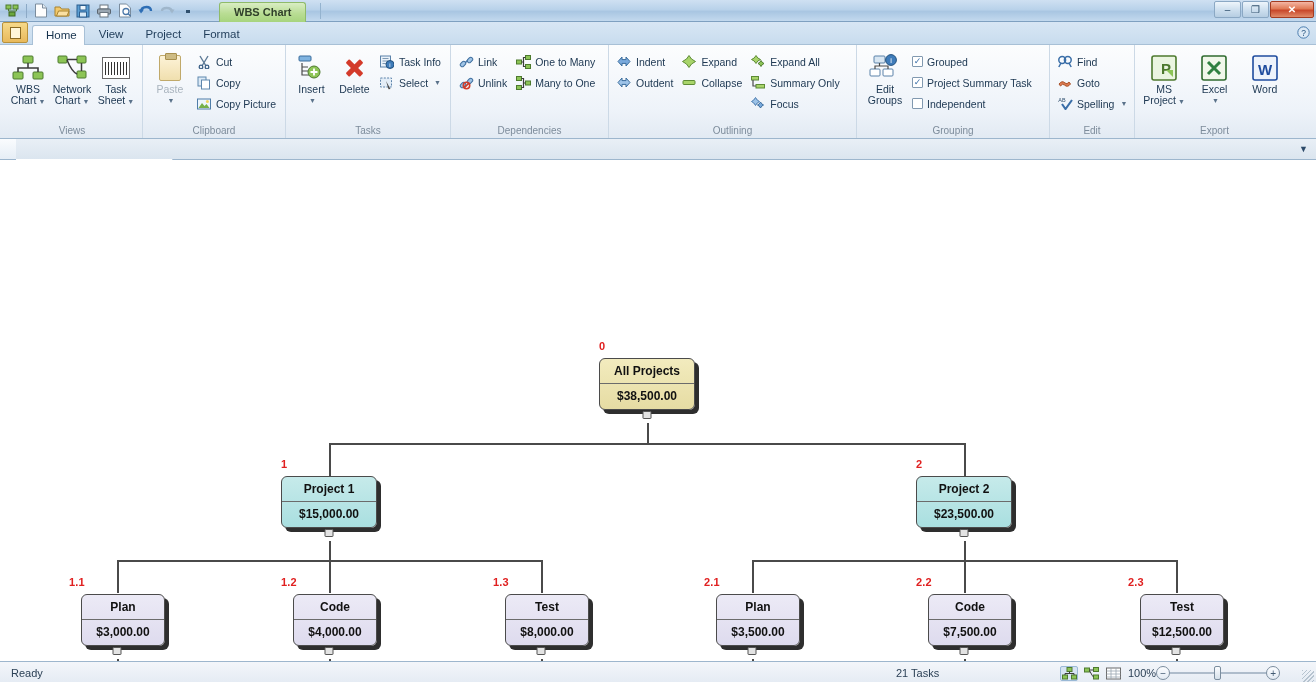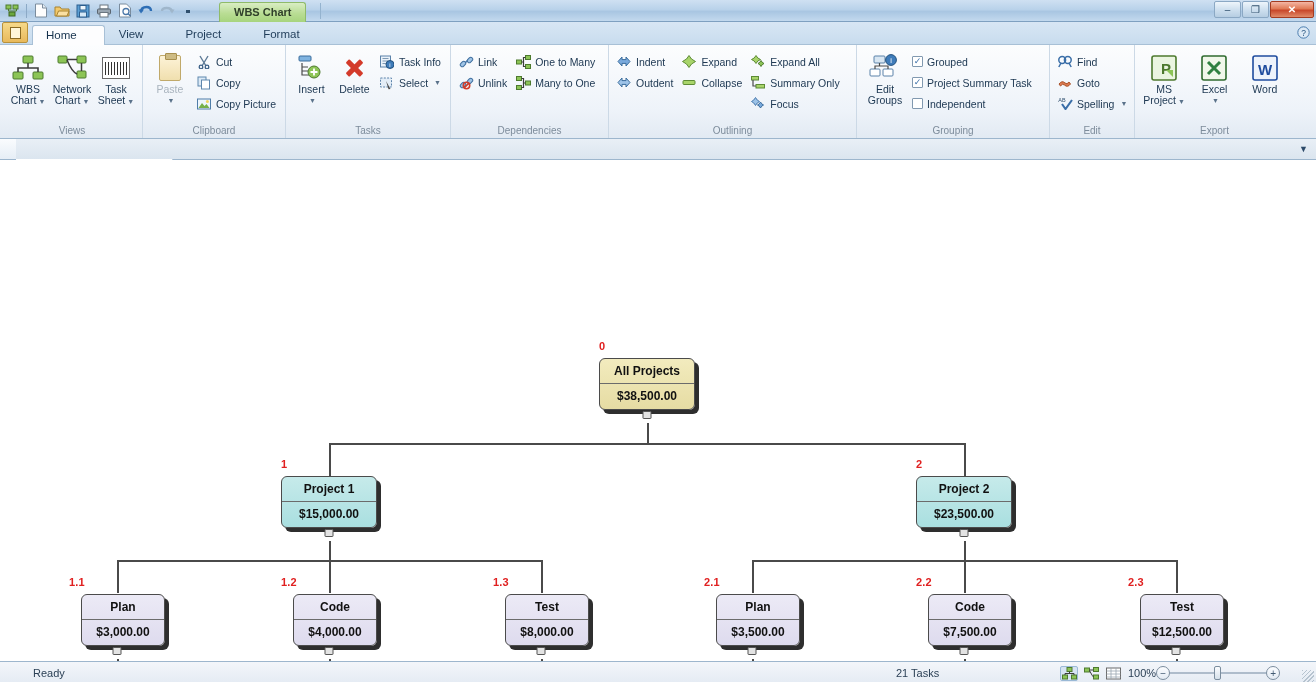--- a/index.html
+++ b/index.html
@@ -60,21 +60,21 @@
   }
   .appbtn {
     width: 26px; height: 21px; margin-right: 4px; margin-bottom: 1px;
     background: linear-gradient(180deg,#f6d98a 0%, #e8b95c 100%);
     border: 1px solid #b8913c; border-radius: 2px;
     display: flex; align-items: center; justify-content: center;
     position: relative;
   }
   .appbtn .glyph { width: 11px; height: 12px; border: 1px solid #8a6a22; background: #fff6d8; }
   .rtab {
-    padding: 3px 27px 4px 13px; font-size: 11.5px; color: #1f3c59;
+    padding: 3px 7px 4px 13px; font-size: 11.5px; color: #1f3c59;
     border: 1px solid transparent; border-bottom: none; cursor: default;
   }
   .rtab.active {
     background: #fdfdfe; border-color: #a8c0d6; border-radius: 3px 3px 0 0;
     color: #16324d; position: relative; top: 1px;
   }
   .help-ico { position: absolute; right: 6px; top: 4px; color: #3f6d9e; font-size: 12px; }
 
   
   .ribbon {
@@ -175,21 +175,21 @@
     width: 9px; height: 8px; background: #e3e3e3; border: 1px solid #555; border-radius: 1px; z-index: 3;
   }
 
   
   .statusbar {
     height: 22px; width: 100%;
     background: linear-gradient(180deg,#f3f6fa 0%, #e4ebf3 100%);
     display: flex; align-items: center; position: relative;
     font-size: 11px; color: #2c4156;
   }
-  .statusbar .ready { padding-left: 20px; margin-left: 13px; }
+  .statusbar .ready { padding-left: 11px; }
   .statusbar .tasks { position: absolute; left: 896px; }
   .vicons { position: absolute; left: 1060px; display: flex; gap: 4px; align-items: center; }
   .vicon { width: 18px; height: 15px; display: flex; align-items: center; justify-content: center;
            border: 1px solid transparent; }
   .vicon.sel { background: #d6e4f2; border-color: #9ab9d6; border-radius: 2px; }
   .zoomwrap { position: absolute; left: 1128px; display: flex; align-items: center; }
   .circ { width: 14px; height: 14px; border: 1px solid #7b8d9e; border-radius: 50%;
           display: flex; align-items: center; justify-content: center; font-size: 10px; color: #415a72;
           background: linear-gradient(180deg,#fbfdff,#e3ebf3); }
   .slider { width: 96px; height: 14px; position: relative; }

